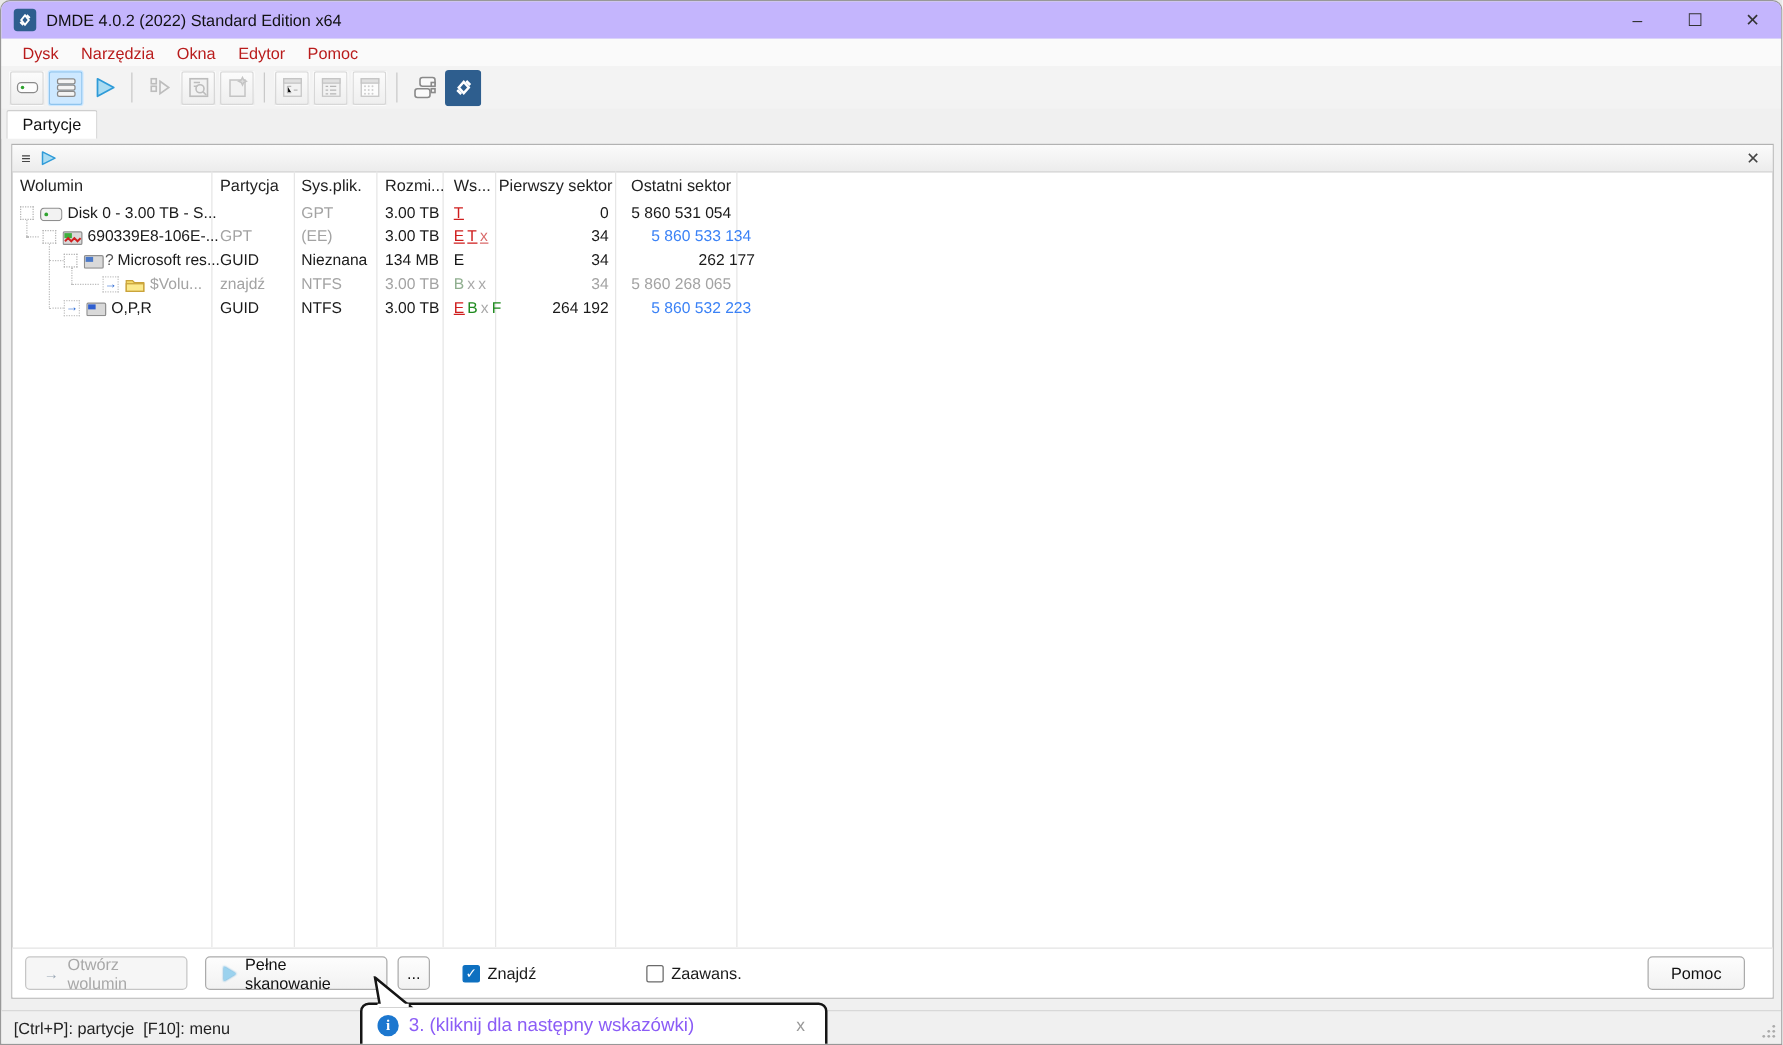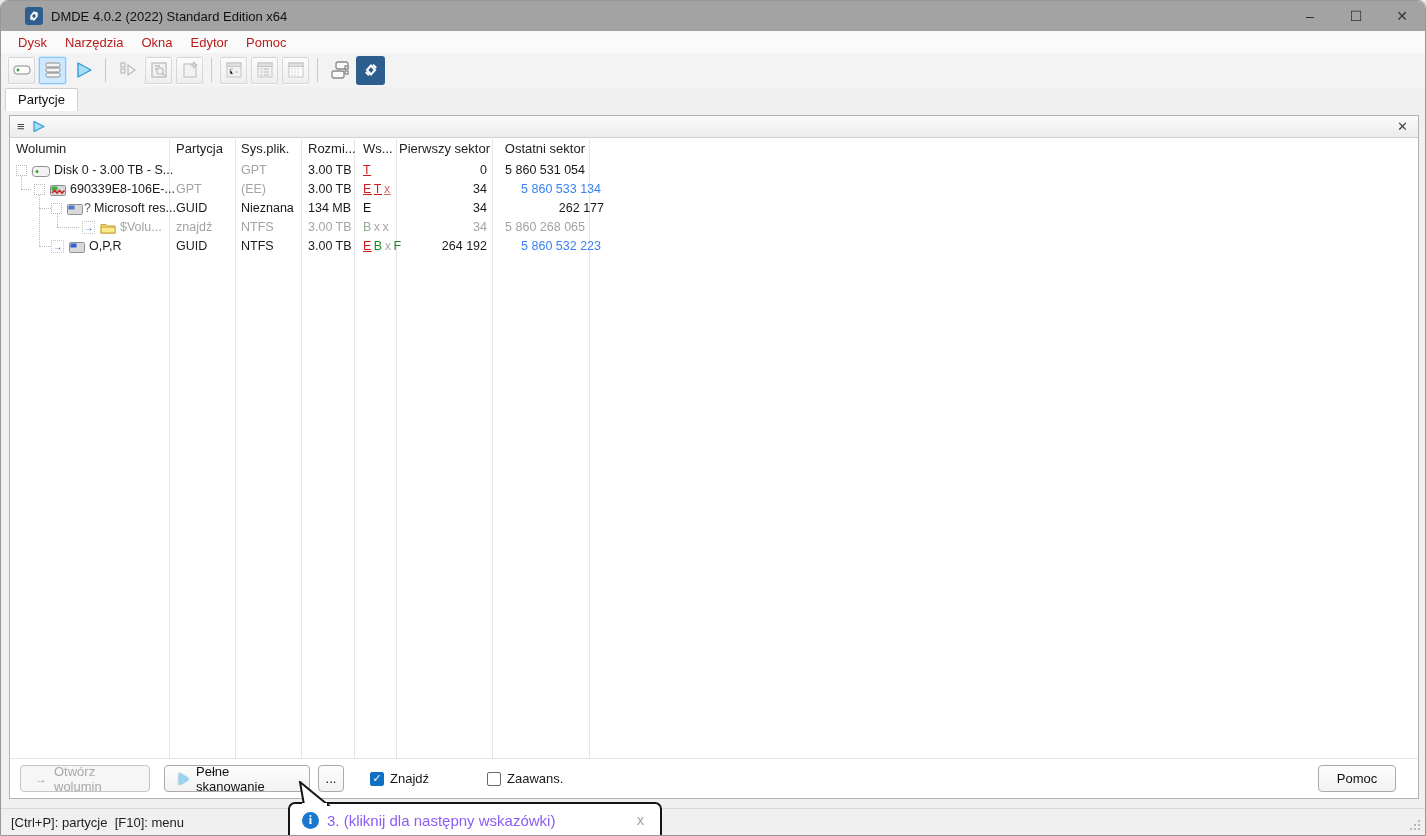--- a/index.html
+++ b/index.html
@@ -2,21 +2,21 @@
 <html><head>
 <meta charset="utf-8">
 <style>
   html,body{margin:0;padding:0;}
   body{width:1426px;height:836px;overflow:hidden;background:#e9e9e9;
        font-family:"Liberation Sans",sans-serif;position:relative;font-size:13px;color:#1a1a1a;}
   .window{position:absolute;inset:0;background:#f0f0f0;border:1px solid #989898;
           border-radius:8px 8px 0 0;box-sizing:border-box;overflow:hidden;}
 
   
-  .titlebar{height:30px;display:flex;align-items:center;background:#a3a3a3;padding-left:24px;}
+  .titlebar{height:30px;display:flex;align-items:center;background:#c4b5fd;padding-left:10px;}
   .app-icon{width:18px;height:18px;border-radius:3px;background:#2e5e8e;display:flex;
             align-items:center;justify-content:center;margin-right:8px;flex:0 0 auto;}
   .title-text{font-size:13px;color:#111;}
   .win-controls{margin-left:auto;display:flex;height:100%;}
   .win-btn{width:46px;height:100%;display:flex;align-items:center;justify-content:center;
            font-size:14px;color:#333;}
 
   
   .menubar{height:22px;display:flex;align-items:center;background:#fafafa;padding-left:8px;}
   .menu-item{padding:2px 9px;font-size:13px;color:#b91c1c;}
@@ -373,21 +373,21 @@
       </span>
       <span class="btn" style="margin-left:14px;width:146px">
         <span class="play-sm"></span>
         <span>Pełne skanowanie</span>
       </span>
       <span class="btn more">...</span>
       <span class="chk" style="margin-left:26px">
         <span class="chkbox on">✓</span>
         <span>Znajdź</span>
       </span>
-      <span class="chk" style="margin-left:58px">
+      <span class="chk" style="margin-left:88px">
         <span class="chkbox"></span>
         <span>Zaawans.</span>
       </span>
       <span class="btn" style="margin-left:auto;margin-right:12px;width:78px">Pomoc</span>
     </div>
   </div>
 
   <div class="statusbar">
     <span>[Ctrl+P]: partycje  [F10]: menu</span>
     <svg class="grip" width="14" height="14" viewBox="0 0 14 14">

